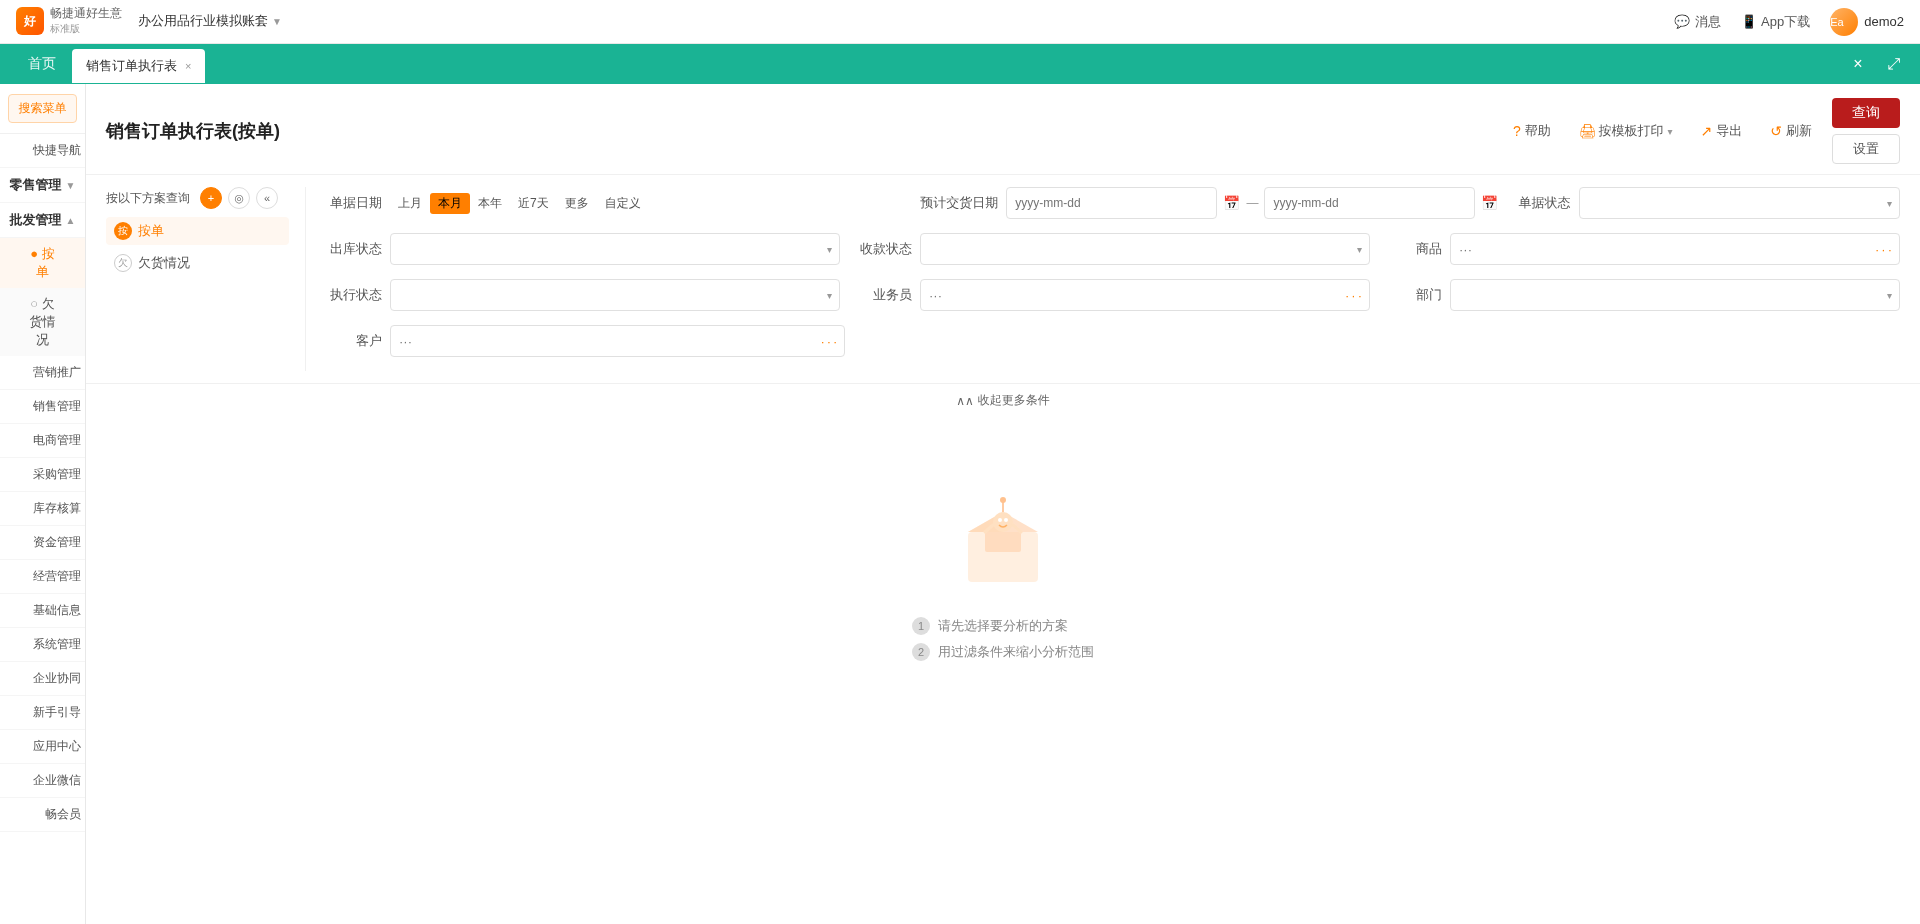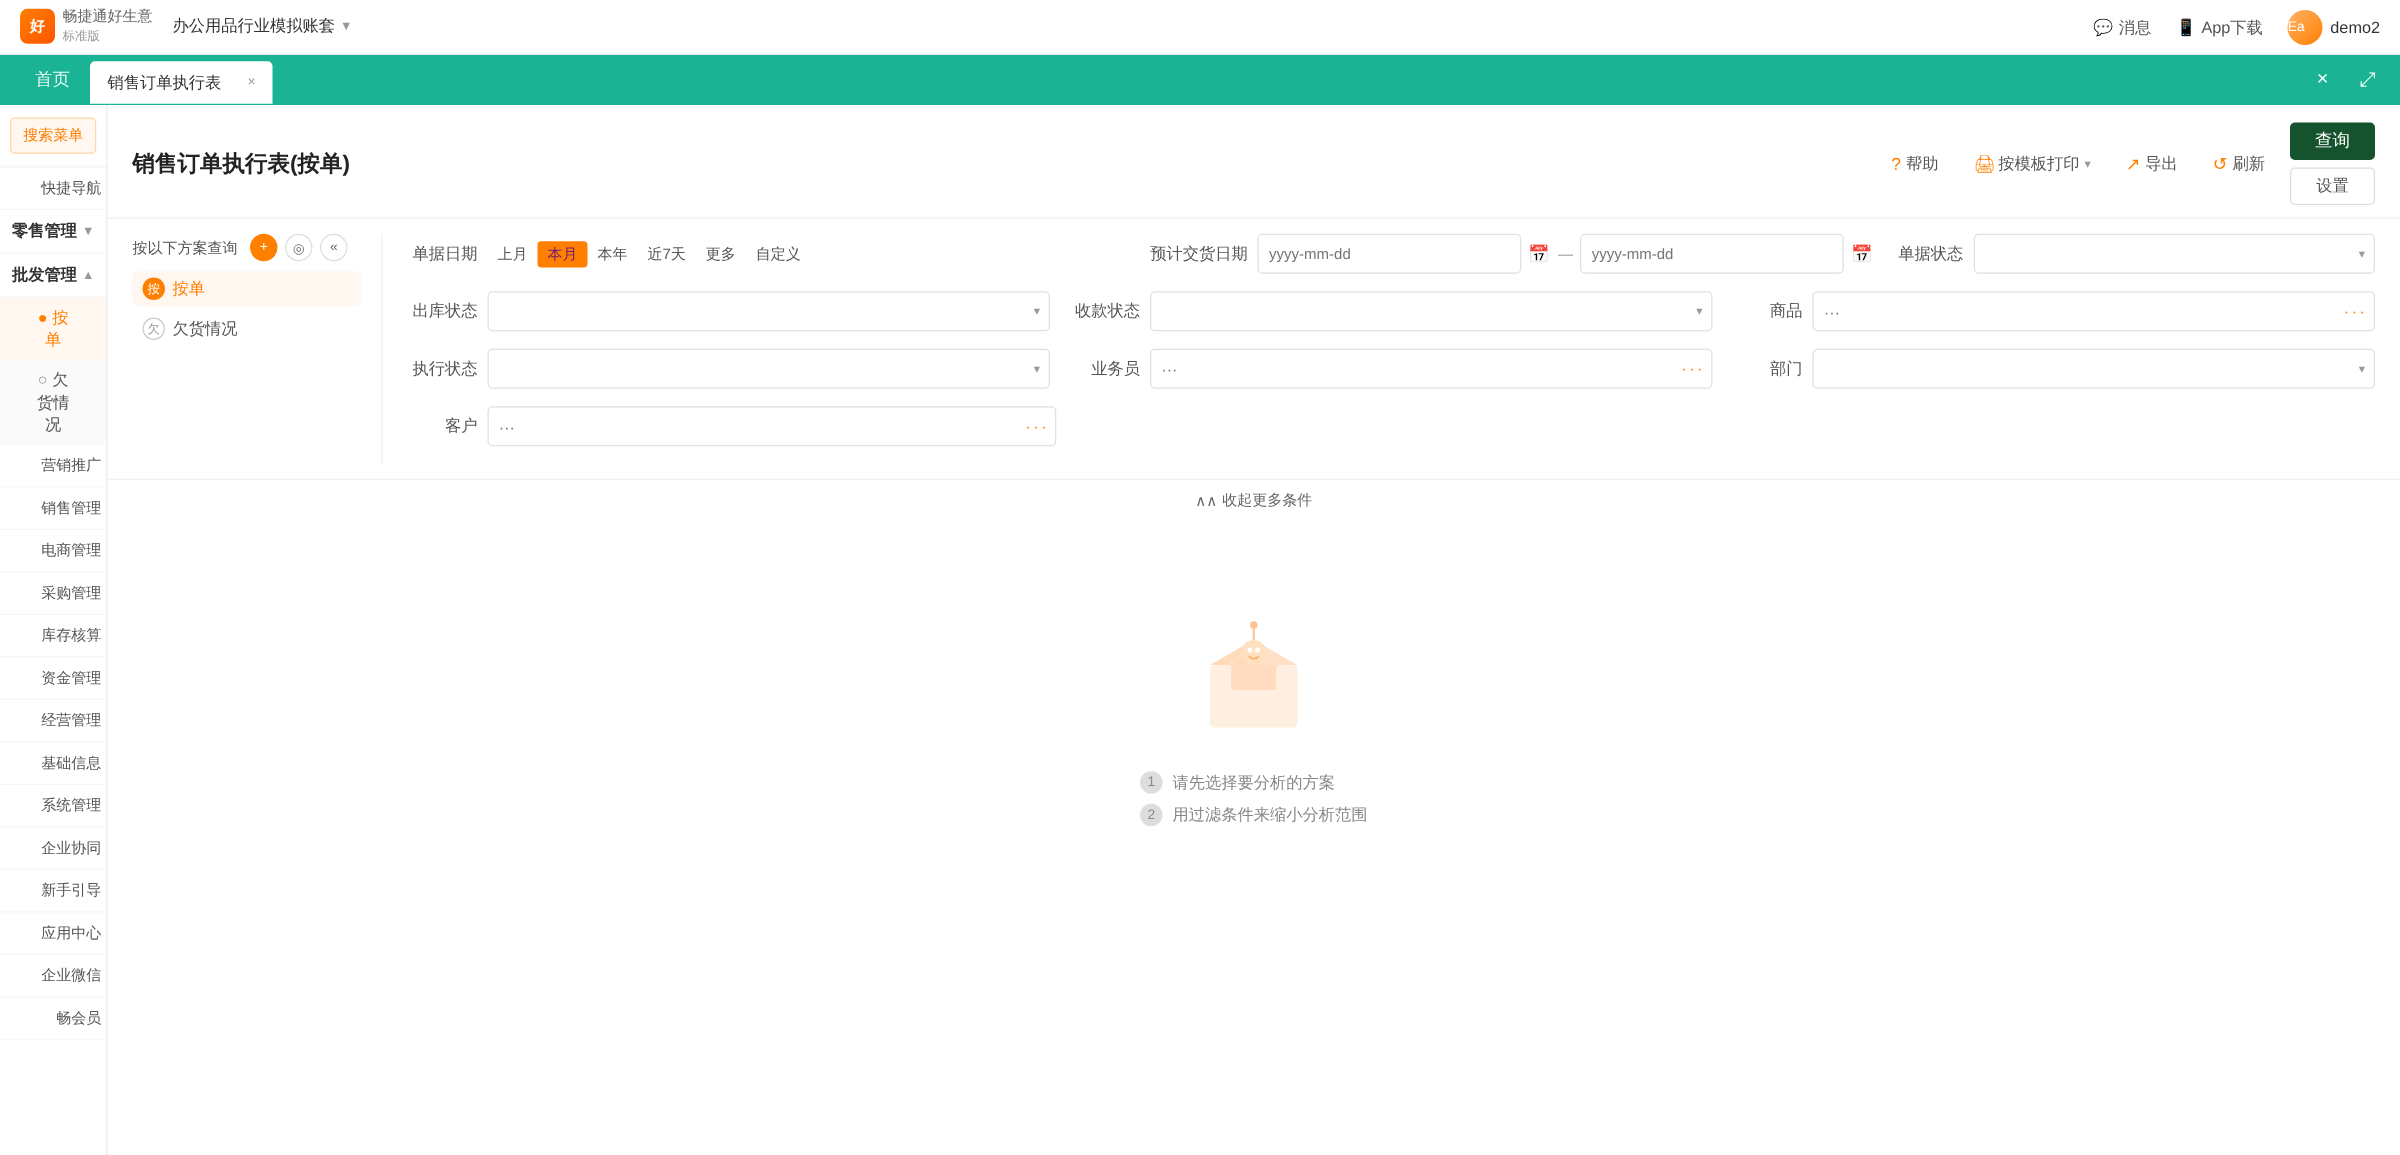--- a/index.html
+++ b/index.html
@@ -105,21 +105,21 @@
     }
     .tab-item {
       background: white;
       color: #333;
       font-size: 13px;
       padding: 0 14px;
       height: 34px;
       margin-top: 3px;
       display: flex;
       align-items: center;
-      gap: 19px;
+      gap: 6px;
       cursor: pointer;
       border-radius: 4px 4px 0 0;
       position: relative;
     }
     .tab-close {
       font-size: 11px;
       color: #999;
       cursor: pointer;
       margin-left: 2px;
     }
@@ -249,21 +249,21 @@
       padding: 4px 8px;
       border-radius: 4px;
     }
     .page-action-btn .action-icon { color: #ff7f00; font-size: 14px; }
     .print-btn {
       display: flex;
       align-items: center;
       gap: 2px;
     }
     .btn-query {
-      background: #14532d;
+      background: #b91c1c;
       color: white;
       border: none;
       padding: 6px 20px;
       border-radius: 4px;
       font-size: 14px;
       cursor: pointer;
       font-family: Liberation Serif, serif;
     }
     .btn-settings {
       background: white;
@@ -448,21 +448,21 @@
     }
     .date-tab {
       padding: 2px 8px;
       font-size: 12px;
       color: #555;
       cursor: pointer;
       border-radius: 3px;
     }
     .date-tab.active {
       background: #ff7f00;
-      color: #701a75;
+      color: #000000;
       border-radius: 3px;
     }
 
     .filter-dots {
       color: #ff7f00;
       cursor: pointer;
       font-size: 16px;
       letter-spacing: 2px;
     }
 

